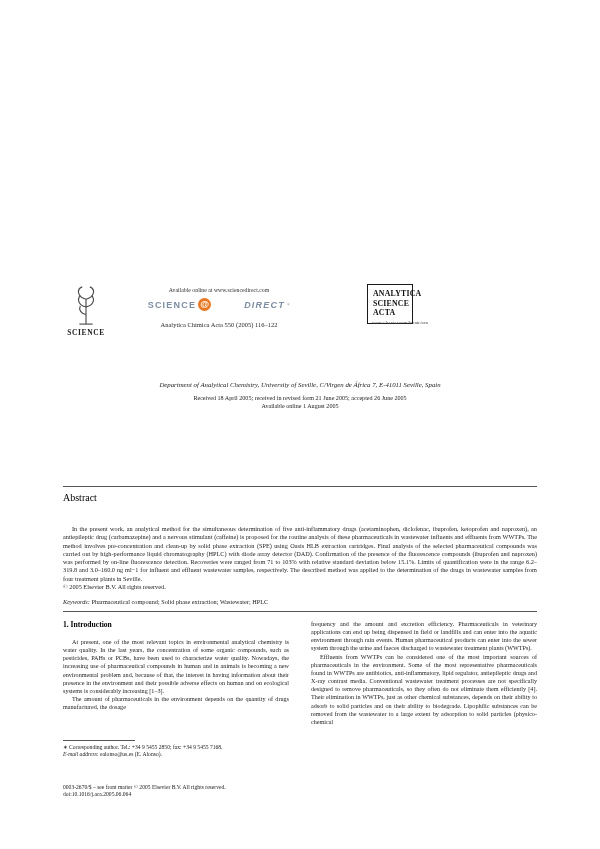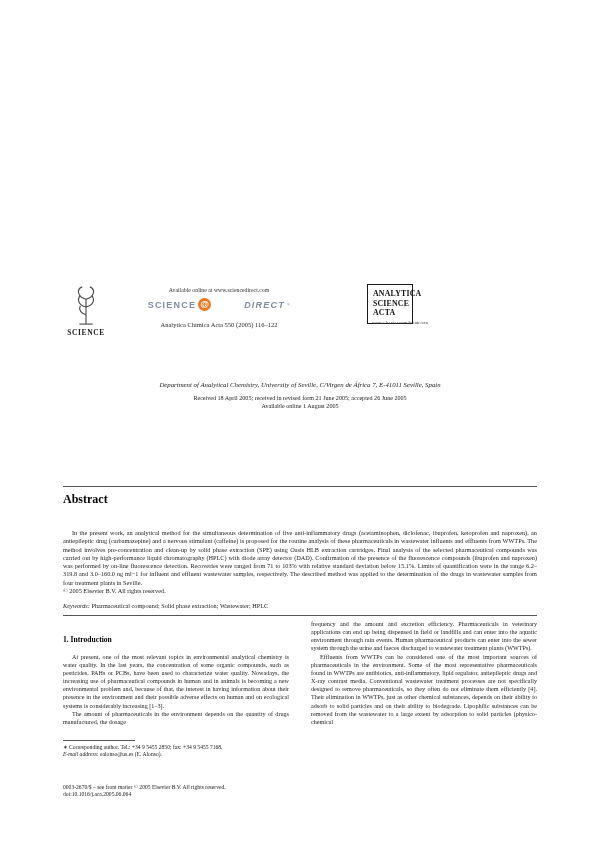--- a/index.html
+++ b/index.html
@@ -26,27 +26,27 @@
   
   .front{position:absolute;left:75px;top:374px;width:450px;text-align:center;}
   .title{font-size:12.6px;font-weight:normal;line-height:15px;margin:0;color:#000;}
   .authors{font-size:9px;margin:11px 0 0 0;color:#000;}
   .affil{font-size:6.8px;font-style:italic;margin:7px 0 0 0;color:#222;}
   .recv{font-size:6.1px;margin:7px 0 0 0;color:#222;}
   .avail2{font-size:6.1px;margin:2px 0 0 0;color:#222;}
   
   .abstract{position:absolute;left:63px;top:486px;width:474px;border-top:0.8px solid #555;border-bottom:0.8px solid #555;
             padding:5px 0 6px 0;box-sizing:border-box;}
-  .abstract h2{font-size:12px;margin:0 0 22px 0;font-weight:bold;color:#000;}
+  .abstract h2{font-size:10px;margin:0 0 22px 0;font-weight:normal;color:#000;}
   .abs-text{font-size:6.25px;line-height:8.3px;text-align:justify;margin:0;text-indent:9px;color:#1c1c1c;}
   .abs-copy{font-size:6.25px;line-height:8.3px;margin:0;color:#1c1c1c;}
   .kw{font-size:6.25px;margin:7px 0 0 0;color:#1c1c1c;}
   .kw .lbl{font-style:italic;}
   
-  .columns{position:absolute;left:63px;top:620px;width:474px;display:flex;gap:22px;align-items:flex-end;}
+  .columns{position:absolute;left:63px;top:620px;width:474px;display:flex;gap:22px;}
   .col{flex:1;}
   .sec-h{font-size:7.6px;font-weight:bold;margin:0 0 9px 0;color:#000;}
   .body-p{font-size:6.15px;line-height:8.15px;text-align:justify;margin:0;color:#1c1c1c;}
   .indent{text-indent:9px;}
   
   .footnote{position:absolute;left:63px;top:740px;width:234px;}
   .footnote .rule{width:72px;border-top:0.7px solid #555;margin-bottom:3px;}
   .fn-line{font-size:5.6px;line-height:7.4px;margin:0;color:#222;}
   .fn-line .em{font-style:italic;}
   .footer{position:absolute;left:63px;top:784px;width:250px;}

